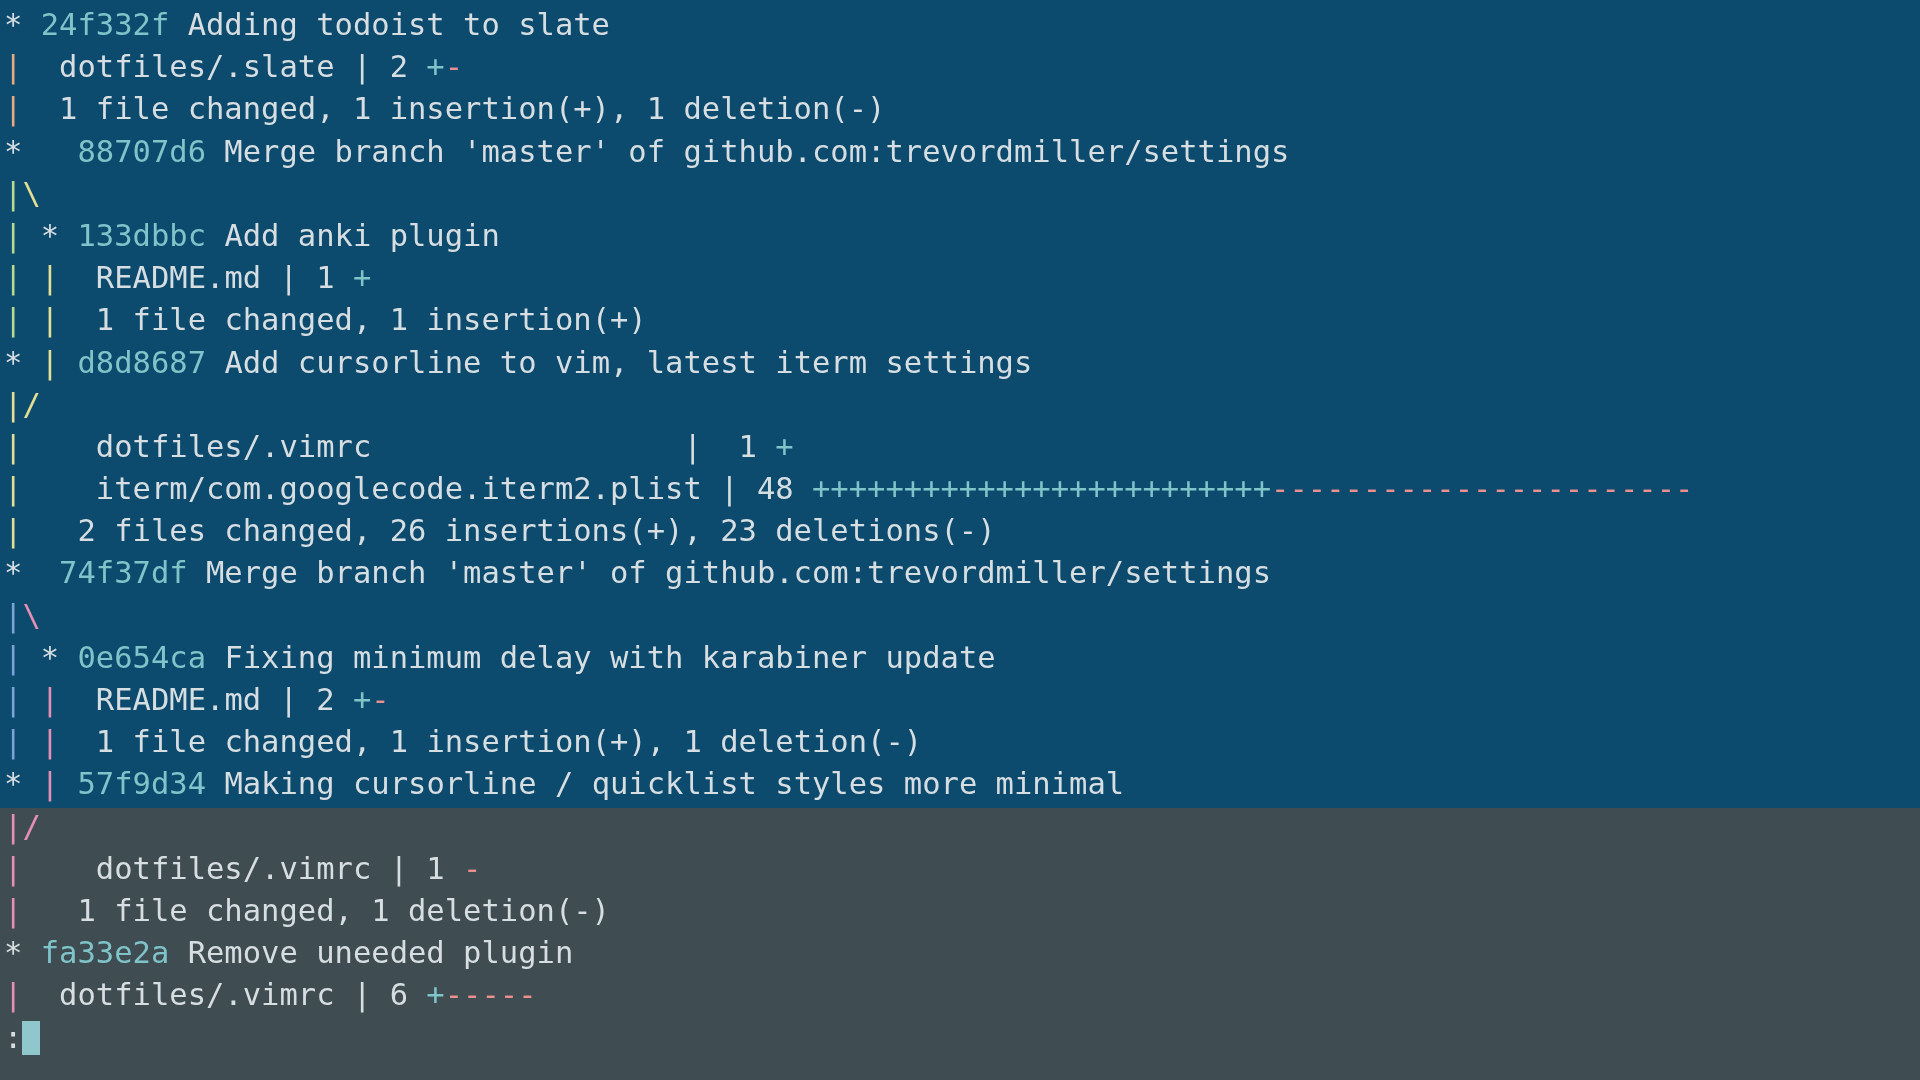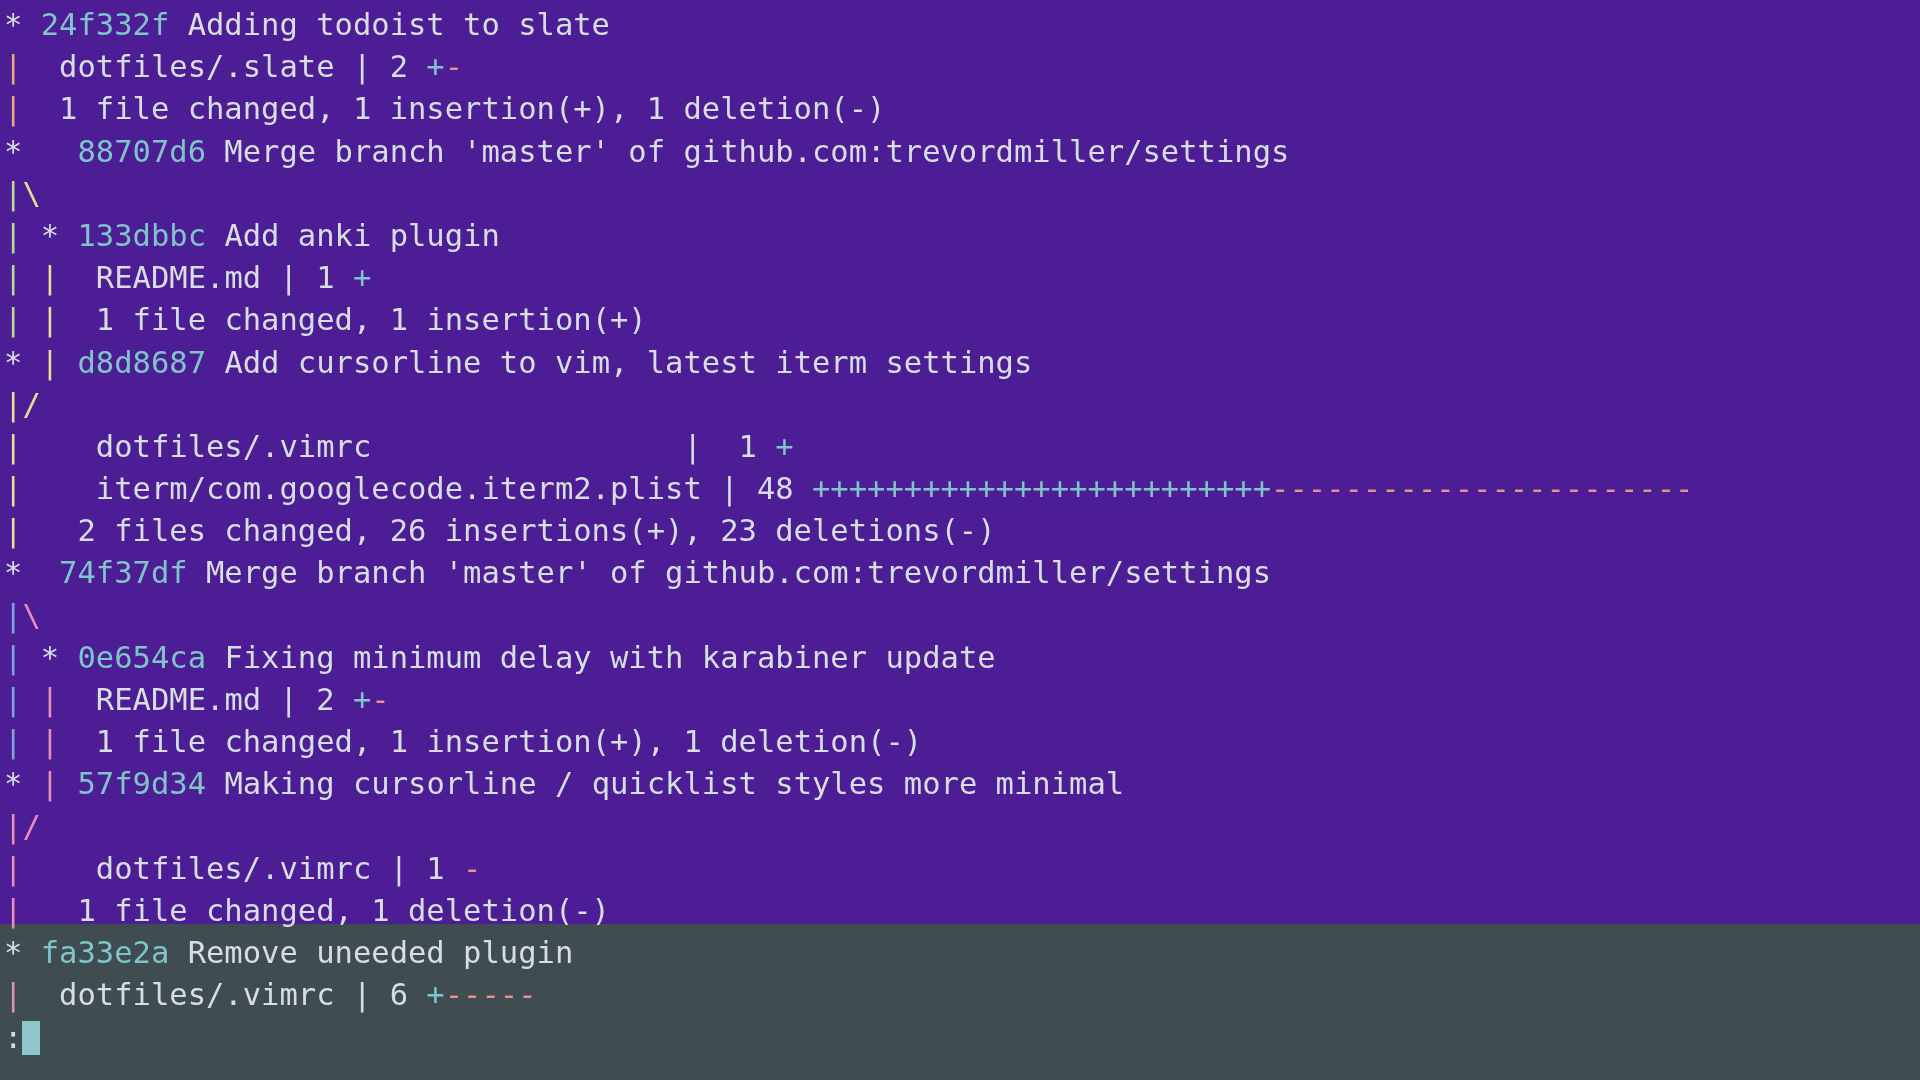--- a/index.html
+++ b/index.html
@@ -8,22 +8,22 @@
     background: #3f4c52;
   }
   body {
     width: 1920px;
     height: 1080px;
     overflow: hidden;
     font-family: "DejaVu Sans Mono", "Liberation Mono", monospace;
   }
   #terminal {
     width: 1920px;
-    height: 924px;
-    background: #4c1d95;
+    height: 808px;
+    background: #0c4a6e;
     box-sizing: border-box;
     padding: 4px 8px 0 4px;
     font-size: 30.5px;
     line-height: 42.2px;
     letter-spacing: 0px;
     white-space: pre;
     color: #d7dee2;
   }
   .line {
     height: 42.2px;

